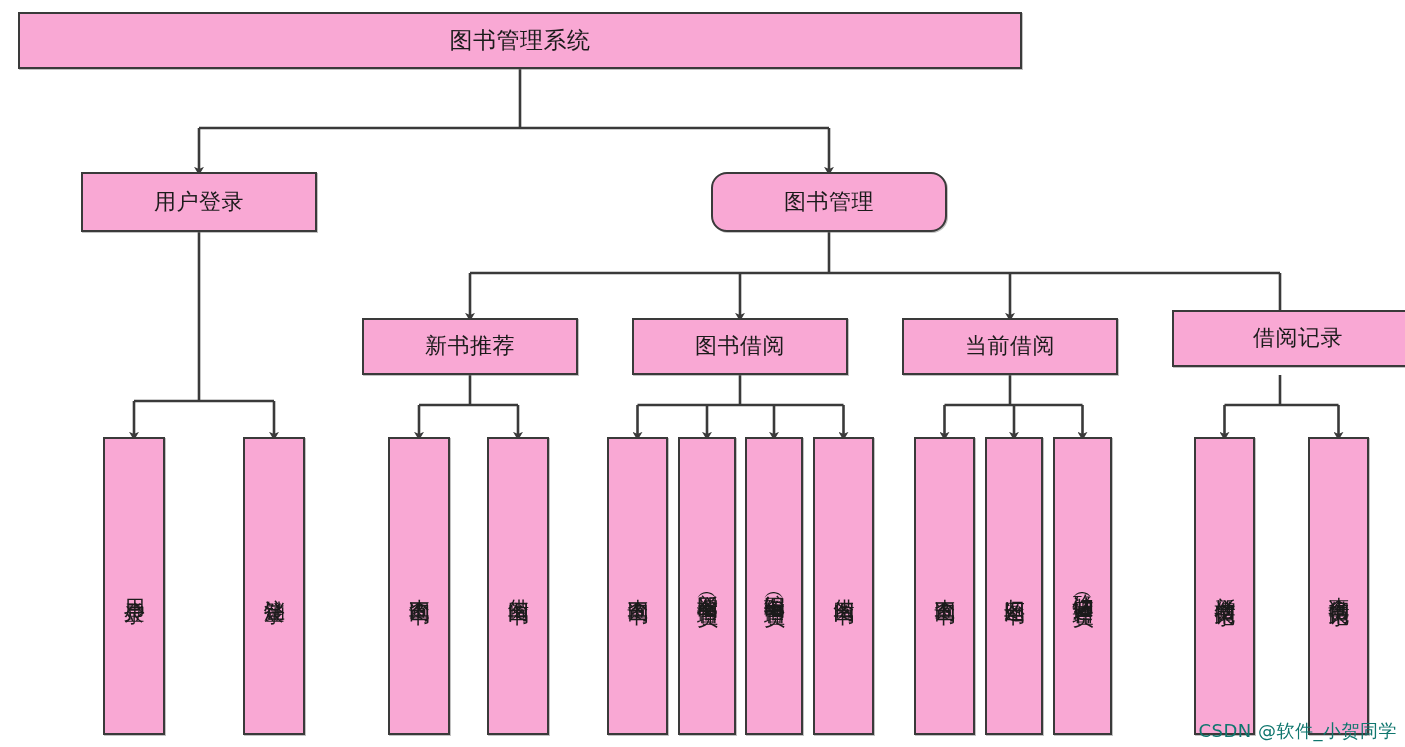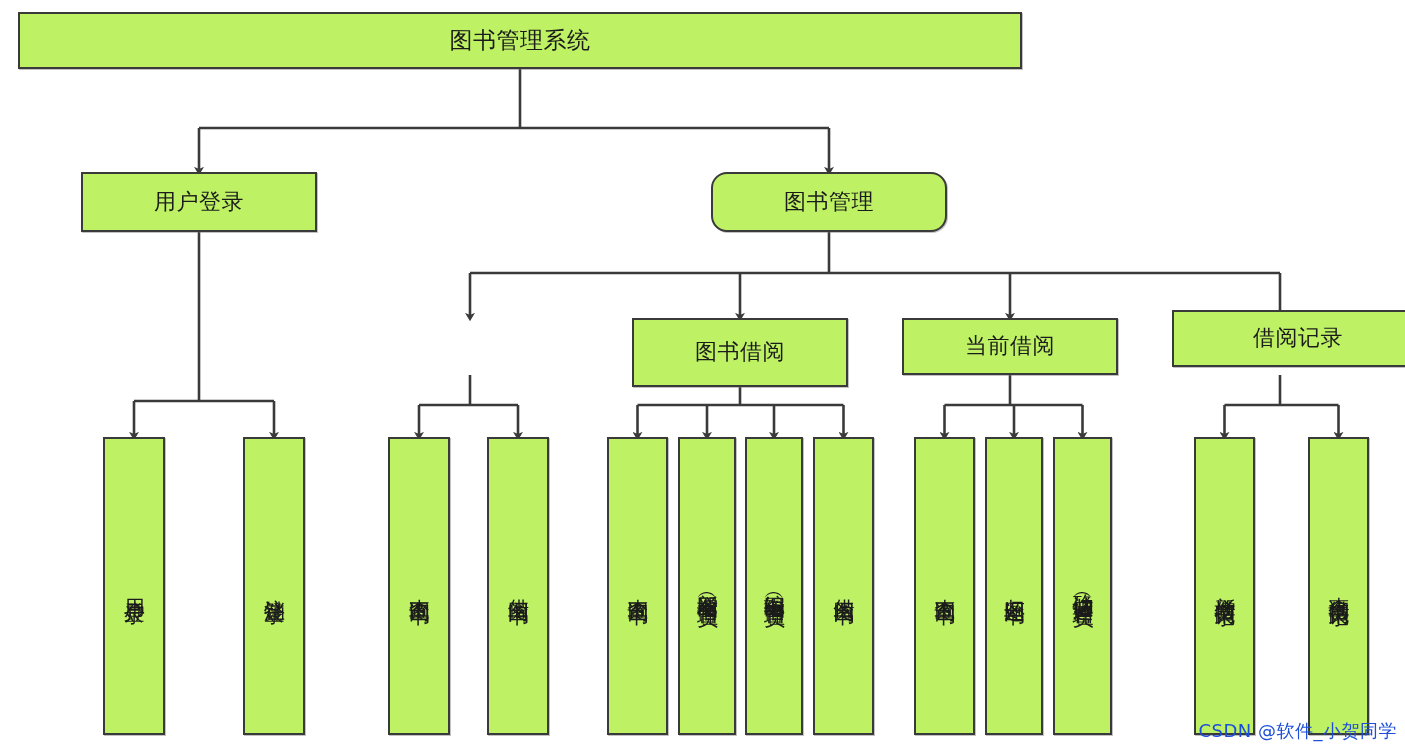--- a/index.html
+++ b/index.html
@@ -22,21 +22,21 @@
     left: 0;
     top: 0;
     width: 1405px;
     height: 747px;
     pointer-events: none;
   }
   .node {
     position: absolute;
     box-sizing: border-box;
     border: 2.5px solid #3a3a3a;
-    background: #bef264;
+    background: #f9a8d4;
     display: flex;
     align-items: center;
     justify-content: center;
     color: #1b1b1b;
     box-shadow: 1px 1px 0 rgba(120,120,120,0.45);
   }
   .node .label {
     display: block;
     letter-spacing: 0.5px;
   }
@@ -63,21 +63,21 @@
     line-height: 1.18;
     letter-spacing: 2px;
     white-space: nowrap;
     max-height: 100%;
   }
   .watermark {
     position: absolute;
     right: 8px;
     bottom: 4px;
     font-size: 18px;
-    color: #1d4ed8;
+    color: #0f766e;
     white-space: nowrap;
     letter-spacing: 0.5px;
     font-family: "DejaVu Sans", "Liberation Sans", sans-serif;
   }
 </style>
 </head>
 <body>
 
 <div id="canvas">
 
@@ -128,21 +128,24 @@
     <span class="label">图书管理系统</span>
   </div>
 
   <div class="node horiz" style="left: 81px; top: 172px; width: 236px; height: 60px;">
     <span class="label">用户登录</span>
   </div>
   <div class="node horiz" style="left: 711px; top: 172px; width: 236px; height: 60px; border-radius: 16px;">
     <span class="label">图书管理</span>
   </div>
 
-  <div class="node horiz" style="left: 632px; top: 318px; width: 216px; height: 69px; justify-content: center;">
+  <div class="node horiz" style="left: 362px; top: 318px; width: 216px; height: 57px;">
+    <span class="label">新书推荐</span>
+  </div>
+  <div class="node horiz" style="left: 632px; top: 318px; width: 216px; height: 57px; justify-content: center;">
     <span class="label">图书借阅</span>
   </div>
   <div class="node horiz" style="left: 902px; top: 318px; width: 216px; height: 57px; align-items: center;">
     <span class="label">当前借阅</span>
   </div>
   <div class="node horiz" style="left: 1172px; top: 310px; width: 252px; height: 57px;">
     <span class="label">借阅记录</span>
   </div>
 
   <div class="node vert" style="left: 103px; top: 437px; width: 62px; height: 298px;">

